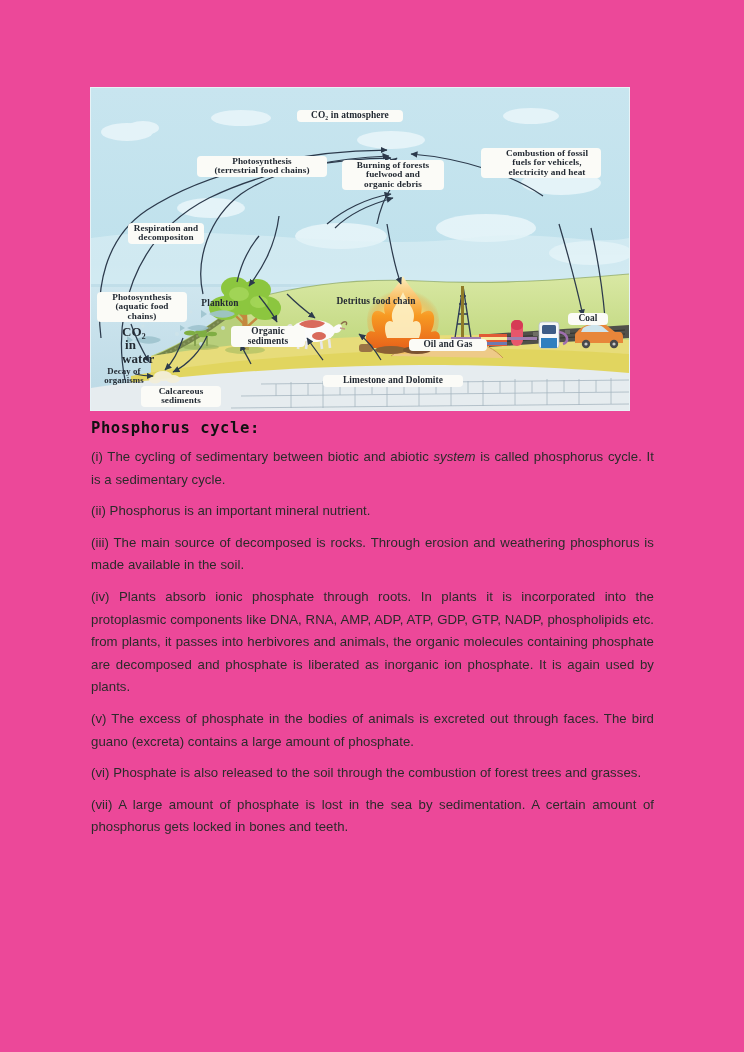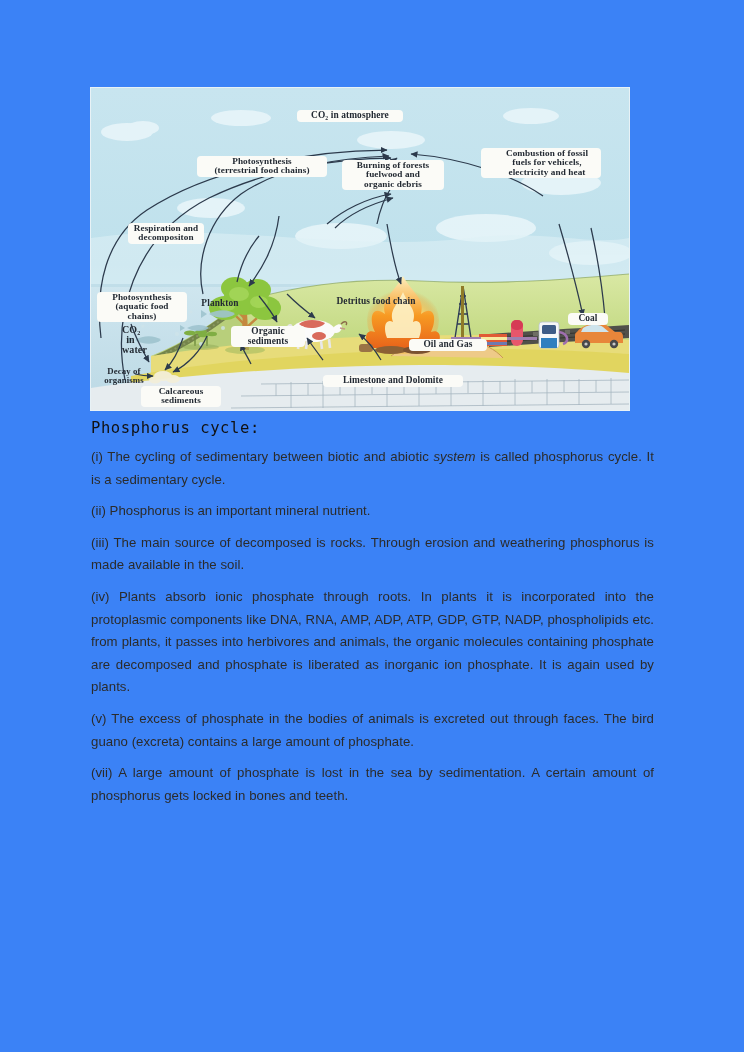--- a/index.html
+++ b/index.html
@@ -12,21 +12,21 @@
     height: 1052px;
     position: relative;
     font-family: "Liberation Sans", sans-serif;
     color: #1b1b1b;
     overflow: hidden;
   }
 
   .page {
     position: absolute;
     inset: 0;
-    background: #3b82f6;
+    background: #ec4899;
   }
 
   .content {
     position: absolute;
     left: 91px;
     top: 88px;
     width: 563px;
   }
 
   
@@ -53,21 +53,21 @@
     padding: 1px 4px;
     box-sizing: border-box;
     white-space: pre-line;
     letter-spacing: .1px;
   }
 
   
   .heading {
     margin: 9px 0 0 0;
     font-family: "DejaVu Sans Mono", "Liberation Mono", monospace;
-    font-weight: 400;
+    font-weight: 700;
     font-size: 15.5px;
     letter-spacing: .6px;
     color: #111111;
   }
 
   
   .para {
     margin: 0;
     padding-top: 9px;
     font-size: 13.2px;
@@ -343,21 +343,21 @@
 
       <div class="lbl" style="left:37px; top:135px; width:76px; font-size:9.2px;">Respiration and
 decompositon</div>
 
       <div class="lbl" style="left:6px; top:204px; width:90px; font-size:9.2px;">Photosynthesis
 (aquatic food
 chains)</div>
 
       <div class="lbl" style="left:98px; top:210px; width:62px; font-size:9.4px; background:transparent;">Plankton</div>
 
-      <div class="lbl" style="left:0px; top:236px; width:52px; font-size:10px; background:transparent;padding-left:31px;">CO₂ in
+      <div class="lbl" style="left:0px; top:236px; width:52px; font-size:13px; background:transparent;padding-left:31px;">CO₂ in
 water</div>
 
       <div class="lbl" style="left:140px; top:238px; width:74px; font-size:9.4px;">Organic
 sediments</div>
 
       <div class="lbl" style="left:222px; top:208px; width:126px; font-size:9.4px; background:transparent;">Detritus food chain</div>
 
       <div class="lbl" style="left:0px; top:278px; width:66px; font-size:8.8px; background:transparent;">Decay of
 organisms</div>
 
@@ -376,17 +376,18 @@
     <p class="para"><span>(i) </span><span>The cycling of sedimentary between biotic and abiotic </span><i>system</i><span> is called phosphorus cycle. It is a sedimentary cycle.</span></p>
 
     <p class="para nojust">(ii) Phosphorus is an important mineral nutrient.</p>
 
     <p class="para">(iii) The main source of decomposed is rocks. Through erosion and weathering phosphorus is made available in the soil.</p>
 
     <p class="para">(iv) Plants absorb ionic phosphate through roots. In plants it is incorporated into the protoplasmic components like DNA, RNA, AMP, ADP, ATP, GDP, GTP, NADP, phospholipids etc. from plants, it passes into herbivores and animals, the organic molecules containing phosphate are decomposed and phosphate is liberated as inorganic ion phosphate. It is again used by plants.</p>
 
     <p class="para">(v) The excess of phosphate in the bodies of animals is excreted out through faces. The bird guano (excreta) contains a large amount of phosphate.</p>
 
+    <p class="para nojust">(vi) Phosphate is also released to the soil through the combustion of forest trees and grasses.</p>
 
     <p class="para">(vii) A large amount of phosphate is lost in the sea by sedimentation. A certain amount of phosphorus gets locked in bones and teeth.</p>
 
   </div>
 </div>
 
 </body></html>

